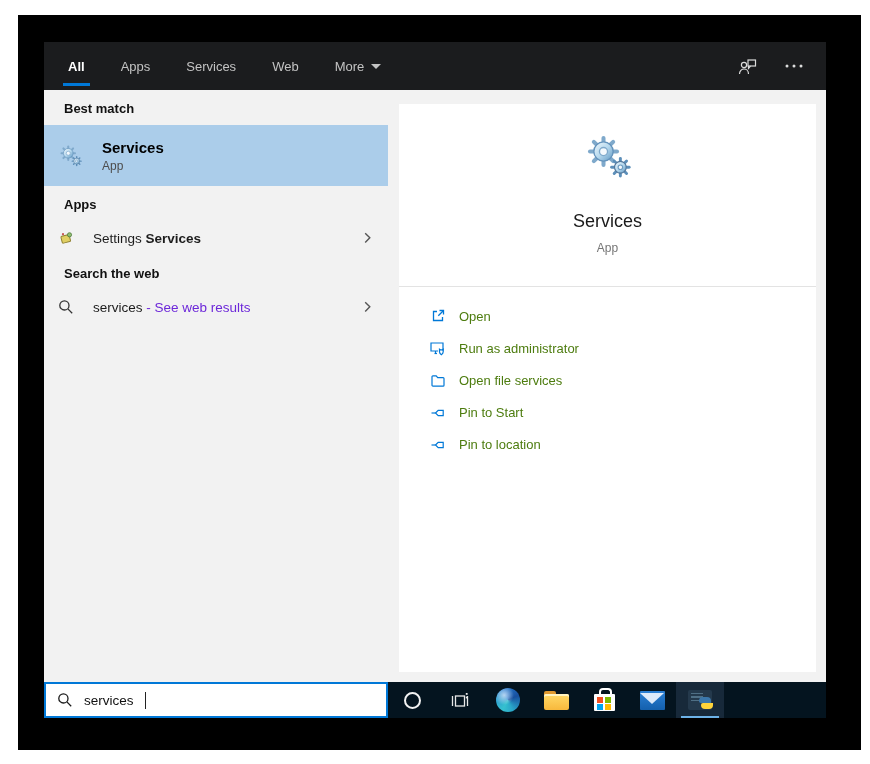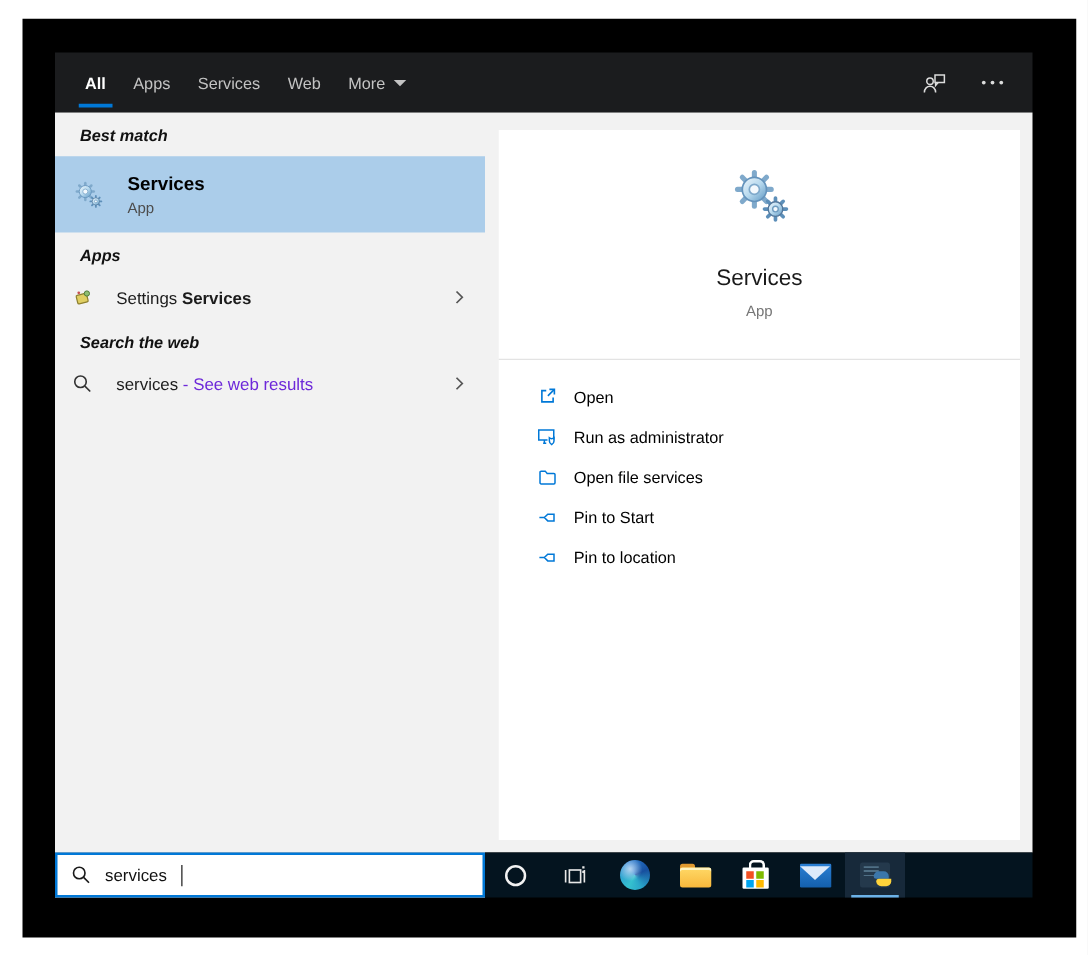--- a/index.html
+++ b/index.html
@@ -9,42 +9,42 @@
     background:#ffffff;
     font-family:"Liberation Sans","DejaVu Sans",sans-serif;
     -webkit-font-smoothing:antialiased;
   }
   .screen { position:absolute; left:18px; top:15px; width:843px; height:735px; background:#000; }
   .flyout { position:absolute; left:26px; top:27px; width:782px; height:676px; }
 
   
   .tabbar {
     position:absolute; top:0; left:0; right:0; height:48px;
-    background:#1b1c1e; display:flex; align-items:stretch; gap:22px;
+    background:#1b1c1e; display:flex; align-items:stretch; gap:36px;
     padding:0 22px 0 24px; color:#c3c3c3; font-size:13px;
   }
   .tab { display:flex; align-items:center; position:relative; cursor:default; }
   .tab.active { color:#fff; font-weight:700; }
   .tab.active::after {
     content:""; position:absolute; left:-5px; right:-5px; bottom:4px; height:3px; background:#0078d7;
   }
   .tab .dd-arrow {
     width:0; height:0; margin-left:7px;
     border-left:5px solid transparent; border-right:5px solid transparent; border-top:5px solid #c3c3c3;
   }
   .tabbar-right { margin-left:auto; display:flex; align-items:center; gap:26px; }
   .hdr-icon { display:flex; align-items:center; }
 
   
   .content {
     position:absolute; top:48px; left:0; right:0; bottom:36px;
     background:#f2f2f2; display:flex;
   }
   .left { width:344px; flex:none; }
-  .sec-header { padding:11px 20px 9px 20px; font-size:13px; font-weight:700; color:#111;font-style:italic; }
+  .sec-header { padding:11px 20px 9px 20px; font-size:13px; font-weight:700; color:#111; }
   .row-best {
     height:61px; background:#abcdea; display:flex; align-items:center;
     padding-left:13px; gap:18px; cursor:default;
   }
   .bm-title { font-size:15px; font-weight:600; color:#000; }
   .bm-sub { font-size:12px; color:#4d4d4d; margin-top:3px; }
   .row-item {
     height:34px; display:flex; align-items:center; padding:0 16px 0 14px; gap:19px;
     font-size:13.5px; color:#1c1c1c; cursor:default;
   }
@@ -59,21 +59,21 @@
     background:#fff;
   }
   .card-top { text-align:center; }
   .big-gears { margin-top:25px; }
   .app-title { font-size:18px; color:#1a1a1a; margin-top:24px; }
   .app-type { font-size:12px; color:#767676; margin-top:9px; }
   .divider { border-top:1px solid #e3e3e3; margin-top:31px; }
   .actions { margin-top:13px; }
   .action {
     height:32px; display:flex; align-items:center; gap:13px;
-    padding-left:30px; font-size:13px; color:#000000; cursor:default;
+    padding-left:30px; font-size:13px; color:#4d7c0f; cursor:default;
   }
   .action .a-icon { width:17px; display:flex; justify-content:center; }
 
   
   .bottom { position:absolute; left:0; right:0; bottom:0; height:36px; display:flex; }
   .searchbox {
     width:344px; flex:none; background:#fff; border:2px solid #0078d7;
     display:flex; align-items:center; gap:11px; padding:0 11px; cursor:text;
   }
   .searchbox .q { font-size:13.5px; color:#111; }

